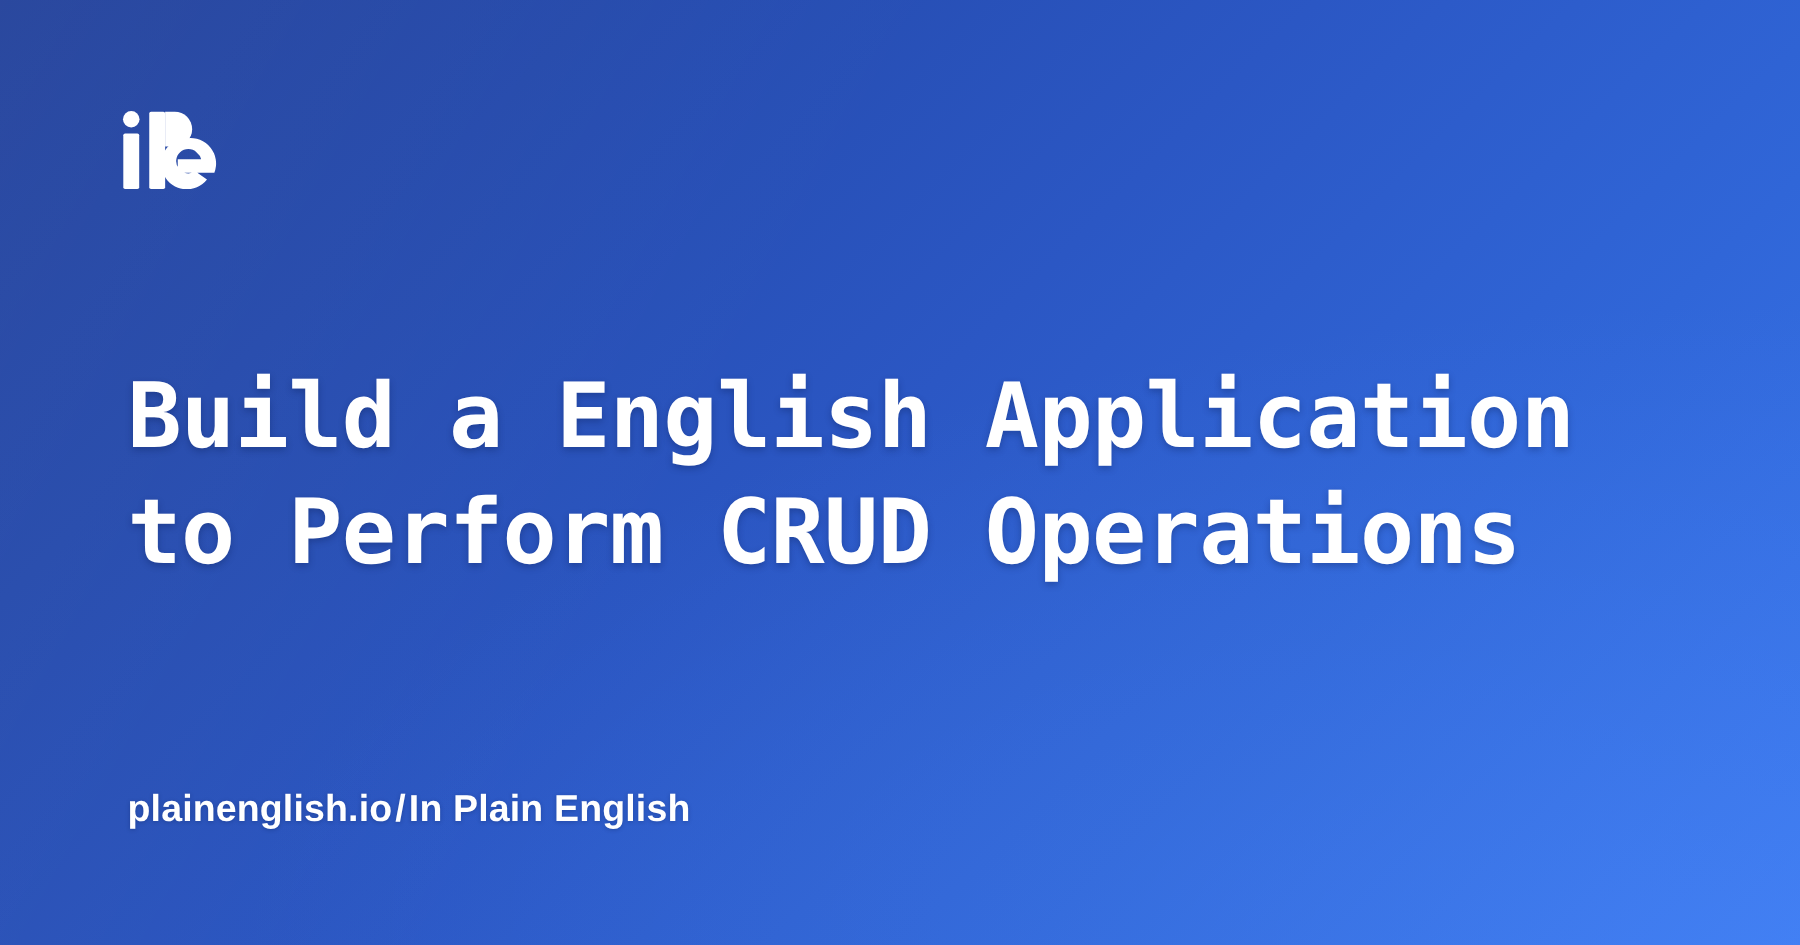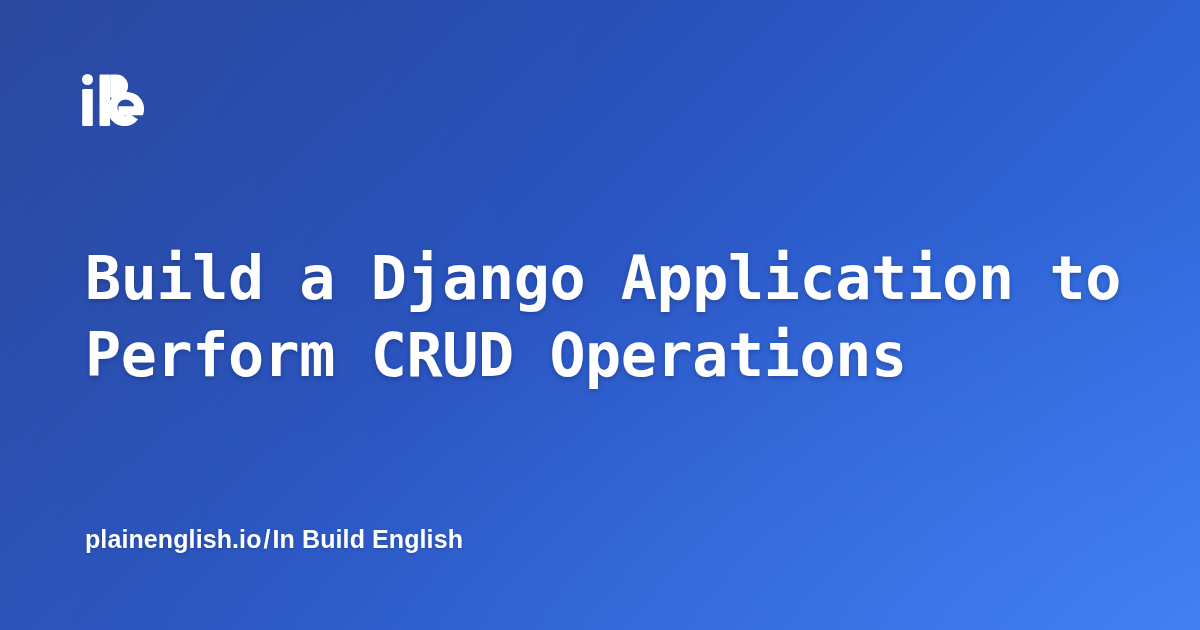--- a/index.html
+++ b/index.html
@@ -101,20 +101,20 @@
         <circle cx="6.5" cy="5.5" r="5.5" fill="#ffffff"></circle>
         <rect x="1.2" y="15" width="10.6" height="37" rx="1.2" fill="#ffffff"></rect>
 
         <rect x="18.5" y="0.5" width="10.6" height="51.5" rx="1.2" fill="#ffffff"></rect>
         <path d="M29.1 0.5 h6.4 a11.6 11.6 0 0 1 0 23.2 h-6.4 z" fill="#ffffff"></path>
 
         <path d="M43.6 18.2 a17.0 17.0 0 1 0 13.4 27.4 l-7.9 -5.4 a8.1 8.1 0 1 1 1.0 -12.6 a8.1 8.1 0 0 1 3.0 4.6 h-15.6 v9.0 h24.4 a17.0 17.0 0 0 0 -18.3 -23.0 z" fill="#ffffff"></path>
       </svg>
     </div>
 
-    <h1 class="headline">Build a Django Application to Perform CRUD Operations</h1>
+    <h1 class="headline">Build a English Application to Perform CRUD Operations</h1>
 
     <div class="footer">
-      <span>plainenglish.io</span><span class="sep">/</span><span>In Build English</span>
+      <span>plainenglish.io</span><span class="sep">/</span><span>In Plain English</span>
     </div>
 
   </div>
 </div>
 
 </body></html>

